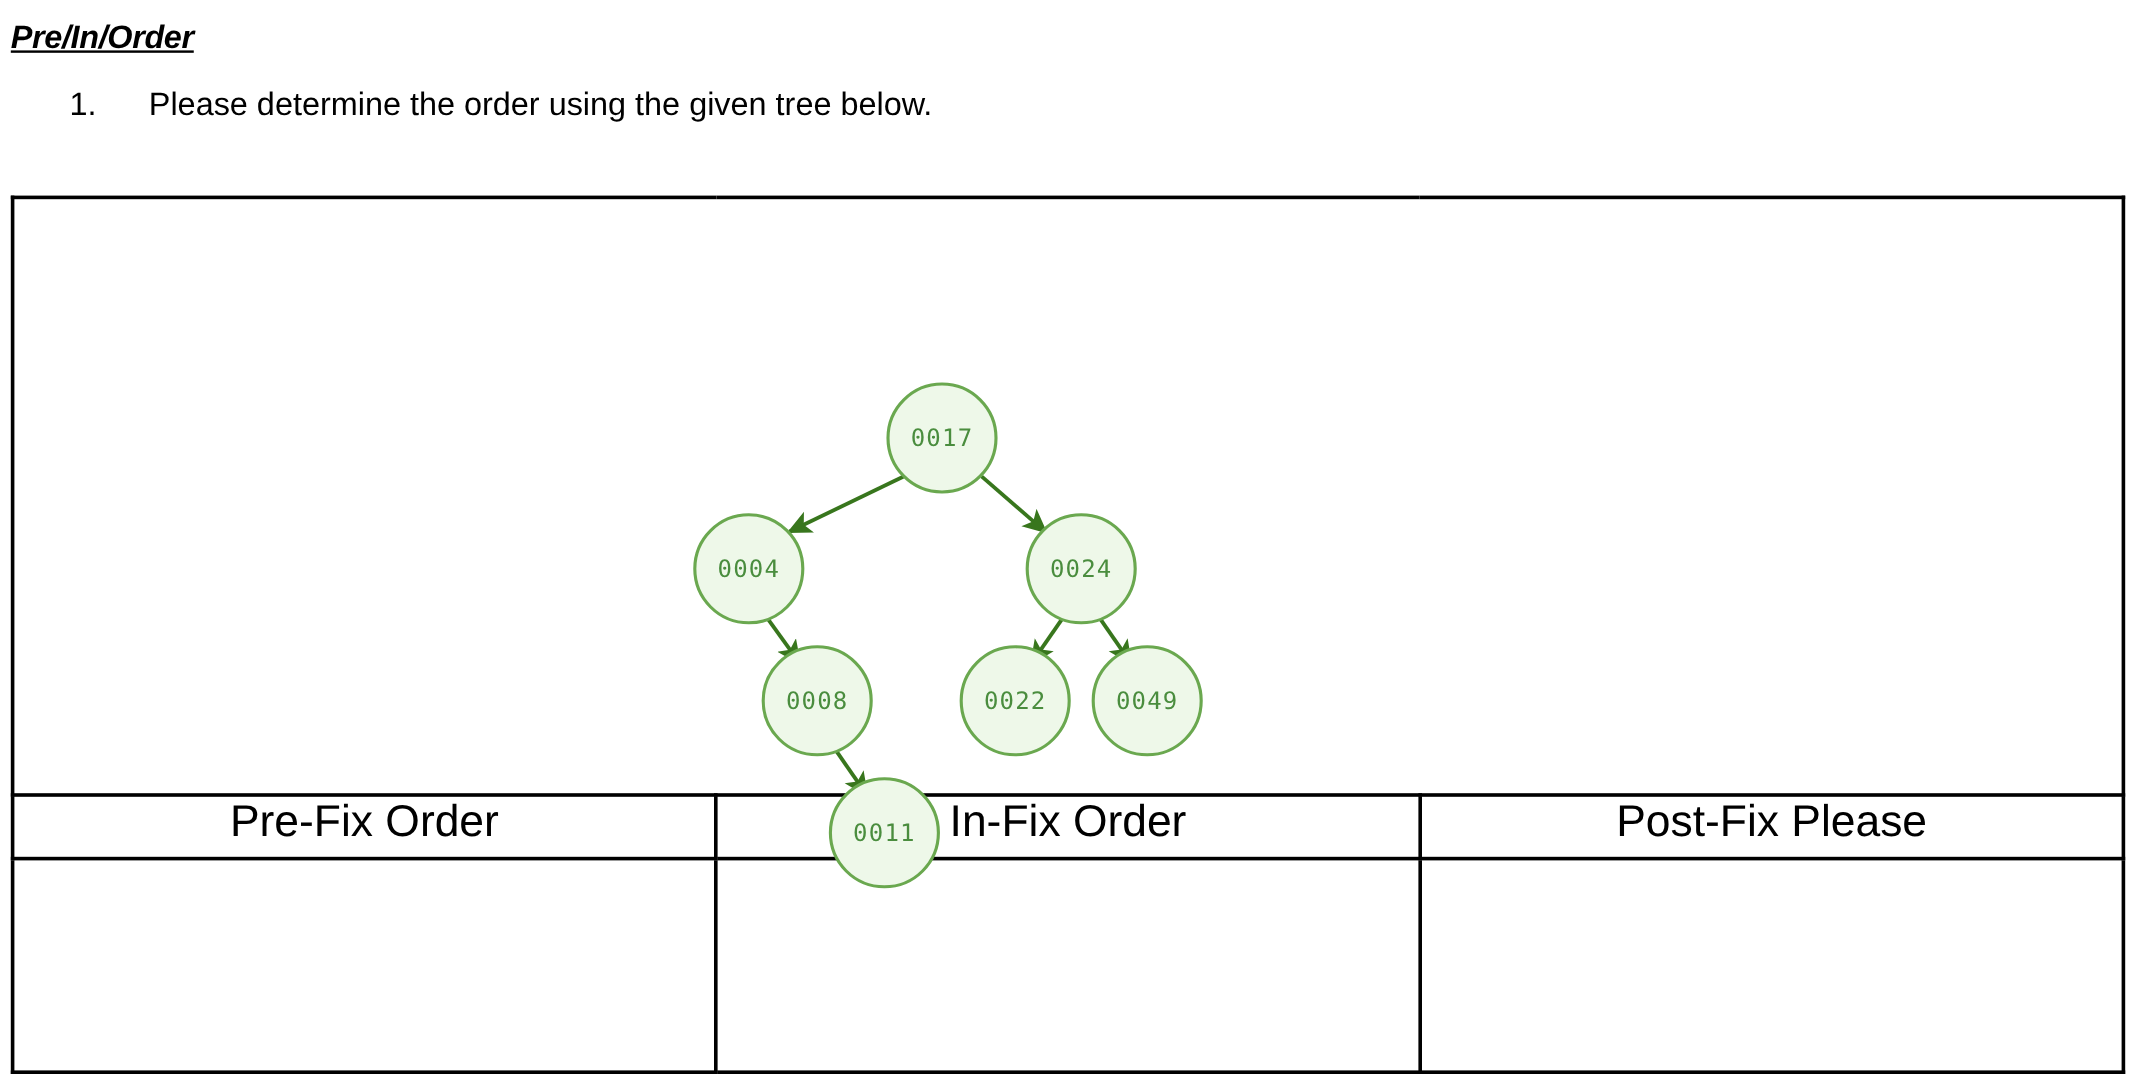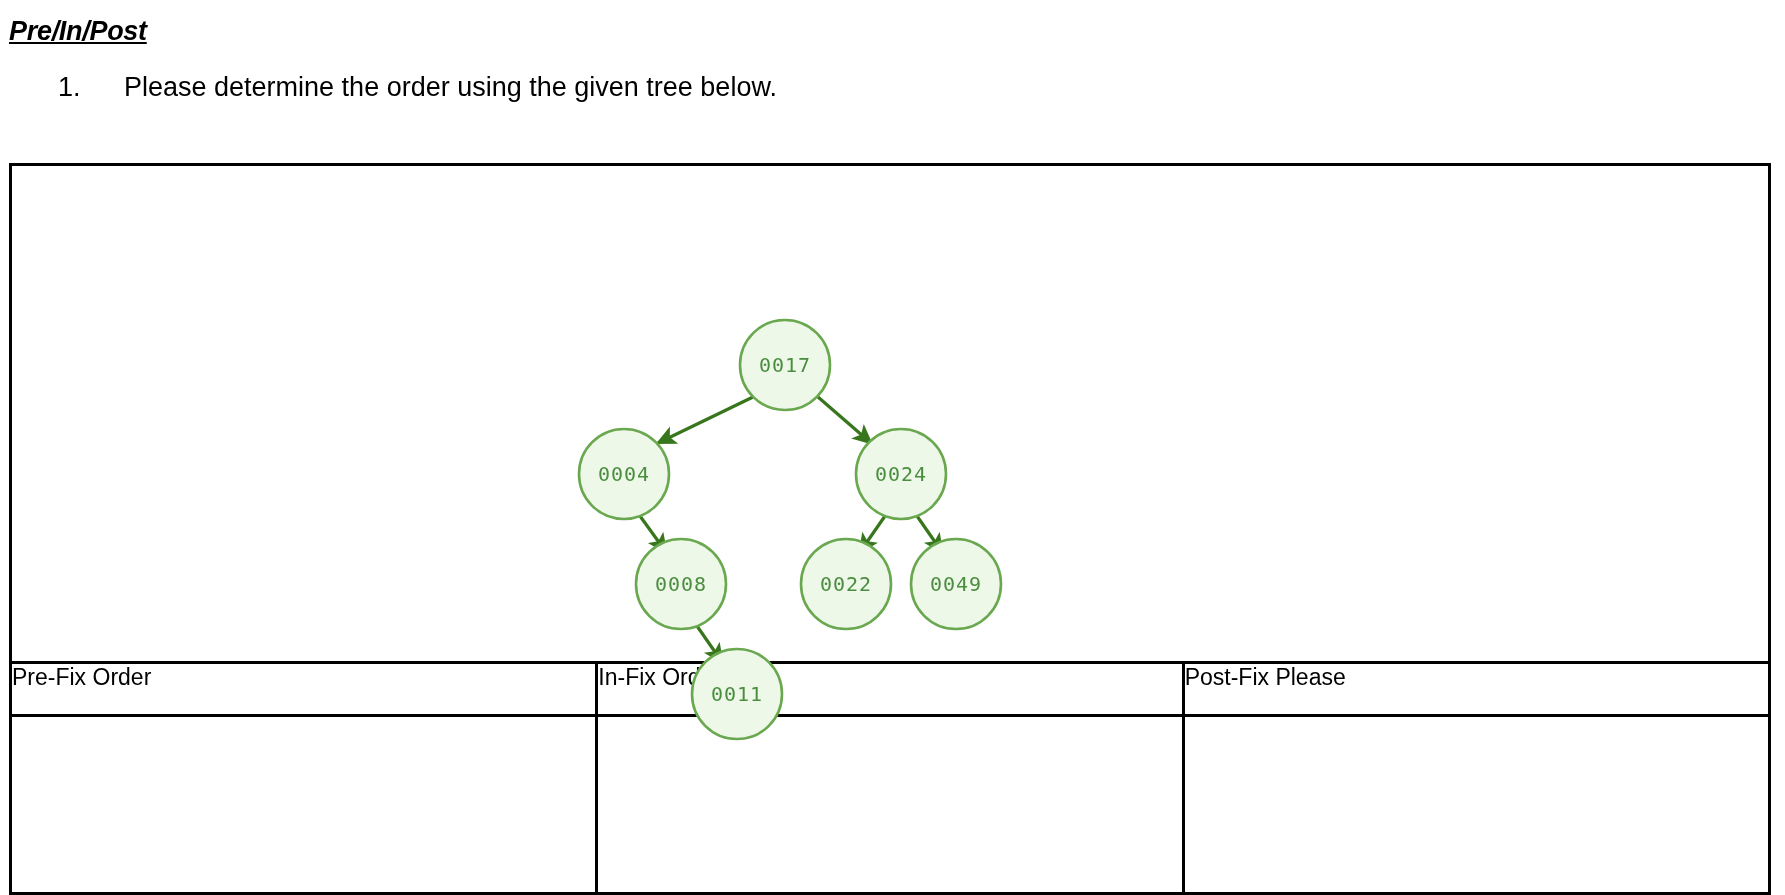--- a/index.html
+++ b/index.html
@@ -57,24 +57,25 @@
     padding: 0;
     vertical-align: top;
   }
   .diagram-cell {
     height: 495px;
     position: relative;
     padding: 0;
   }
   .hdr-cell {
     height: 50px;
-    font-size: 23px;
+    font-size: 37px;
     padding: 2px 14px 6px 14px;
     vertical-align: middle;
     white-space: nowrap;
+    text-align: center;
   }
   .answer-cell {
     height: 175px;
   }
 
   
   .diagram {
     position: absolute;
     left: 1px;
     top: 0;
@@ -91,21 +92,21 @@
   .node-label {
     font-family: "DejaVu Sans Mono", monospace;
     font-size: 20px;
     fill: #4a8d3e;
     letter-spacing: 1px;
   }
 </style>
 </head>
 <body>
 
-<div class="heading">Pre/In/Post</div>
+<div class="heading">Pre/In/Order</div>
 
 <div class="list-row">
   <span class="list-num">1.</span>
   <span class="list-text">Please determine the order using the given tree below.</span>
 </div>
 
 <table class="doc-table">
   <tbody>
       <tr>
     <td class="diagram-cell" colspan="3">

